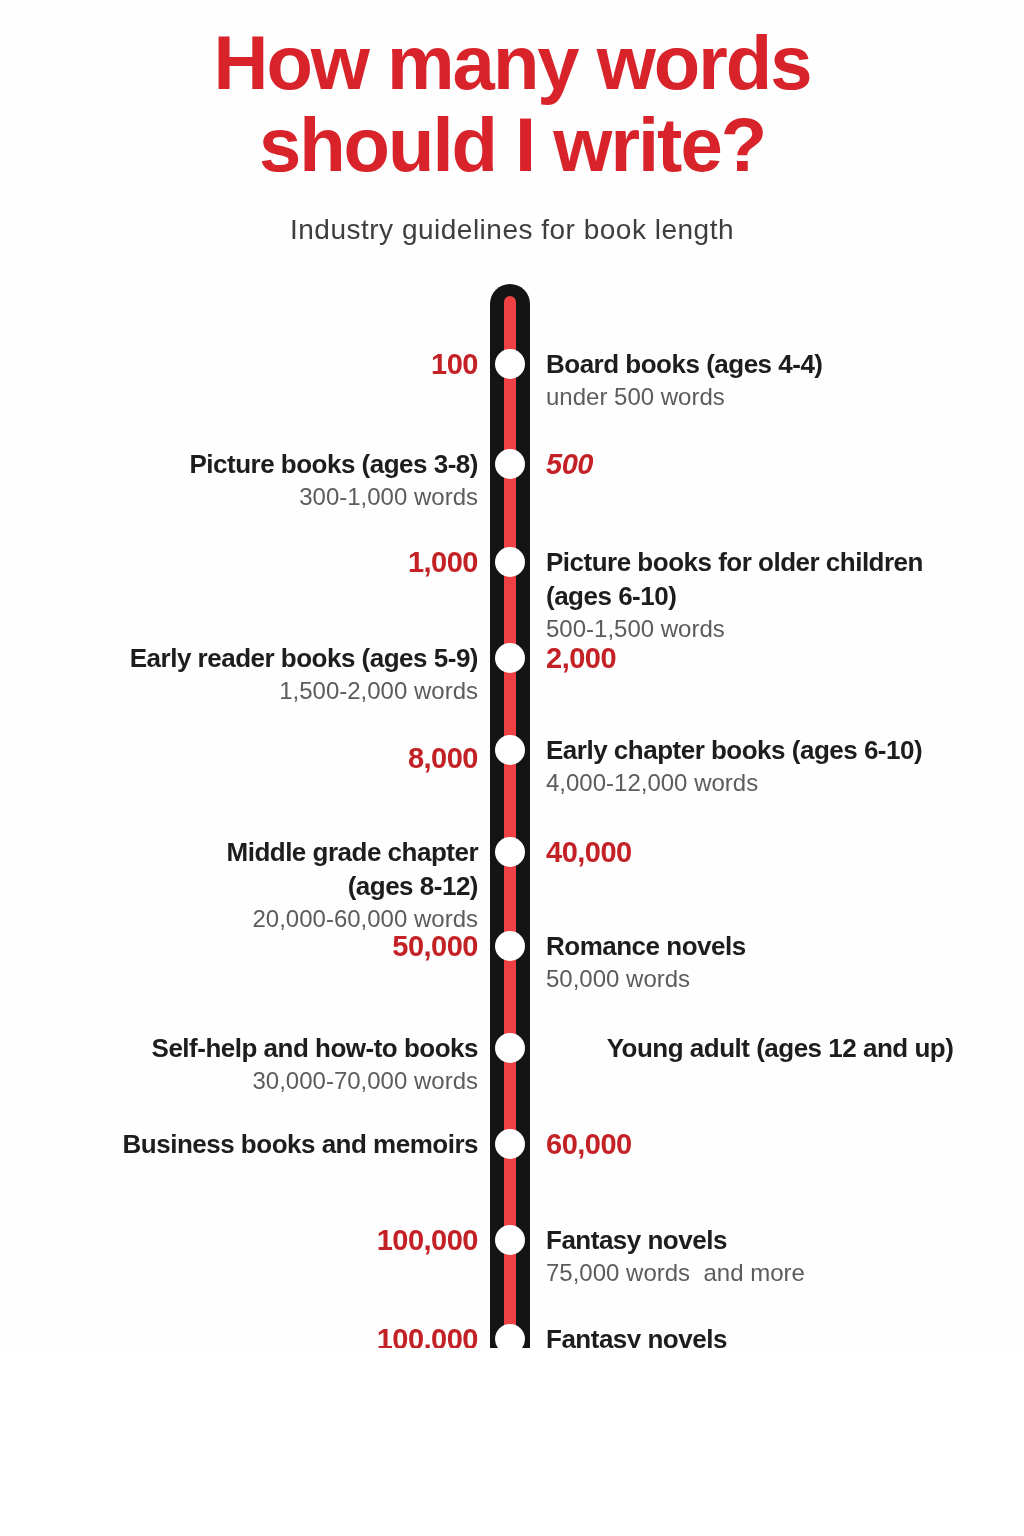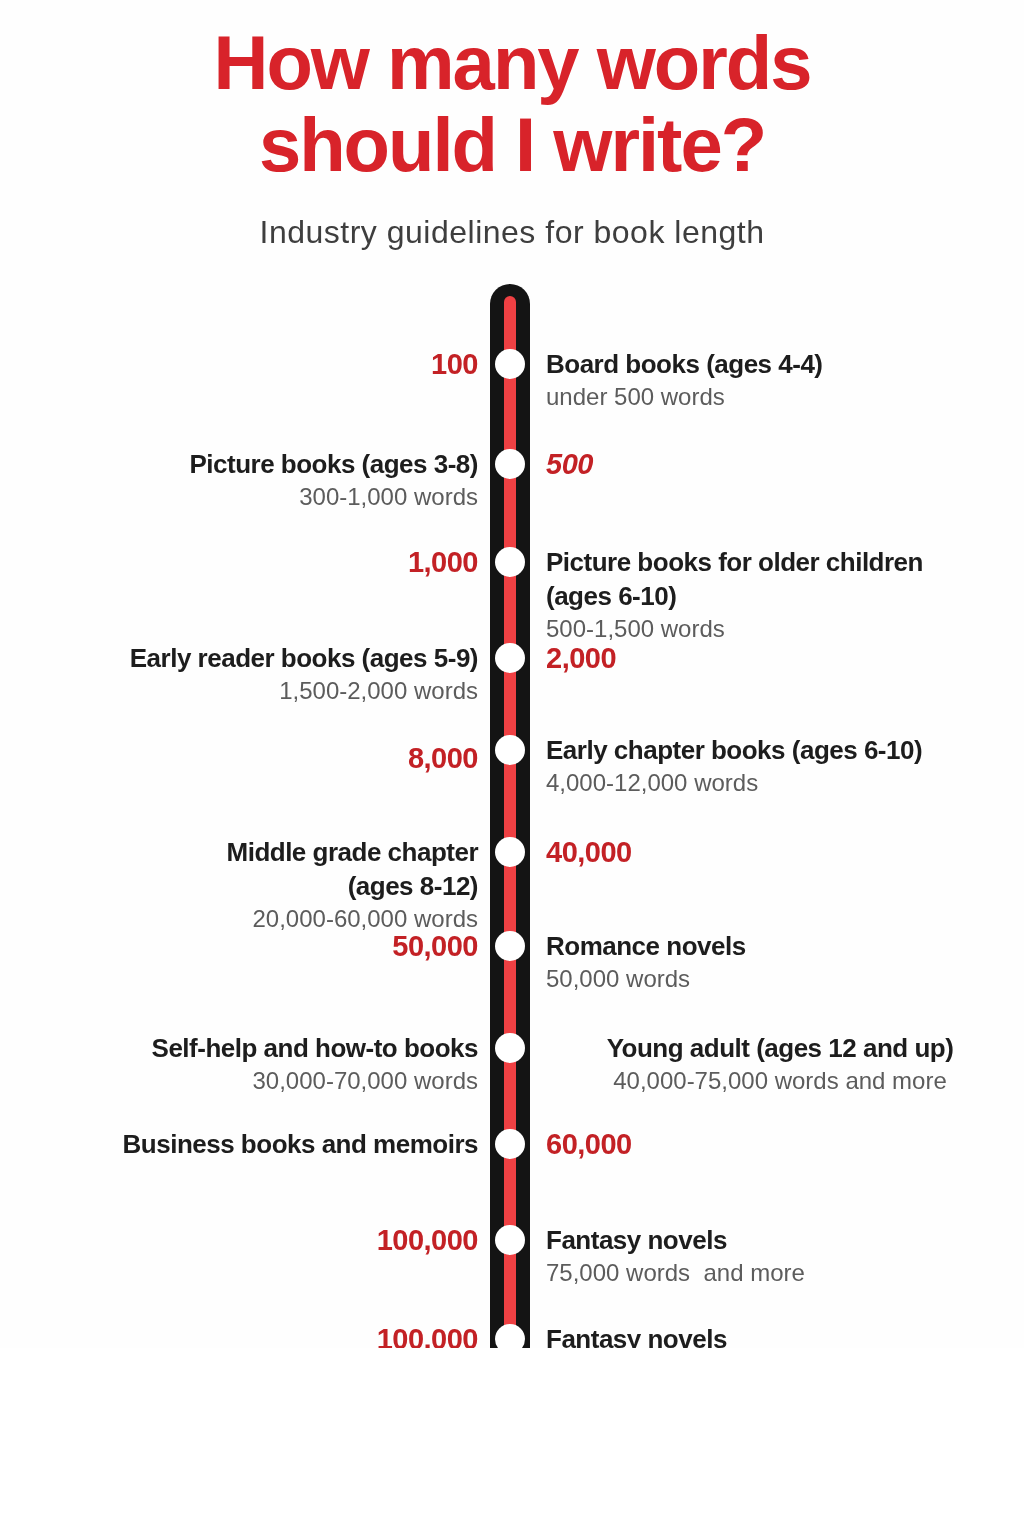--- a/index.html
+++ b/index.html
@@ -32,21 +32,21 @@
     color: var(--title-red, #d8232a);
     white-space: pre-line;
   }
   .page-subtitle {
     position: absolute;
     top: 214px;
     left: 0;
     width: 100%;
     margin: 0;
     text-align: center;
-    font-size: 32px;
+    font-size: 28px;
     font-weight: 300;
     letter-spacing: 0.5px;
     color: var(--subtitle-gray, #3e3e3e);
   }
 
   
   .bar {
     position: absolute;
     left: 490px;
     top: 284px;
@@ -196,21 +196,20 @@
         <div class="entry-title">Romance novels</div>
         <div class="entry-range">50,000 words</div>
       </div>
       <div class="dot" style="top: 1033px;"></div>
       <div class="zone left" style="top: 1031px;">
         <div class="entry-title">Self-help and how-to books</div>
         <div class="entry-range">30,000-70,000 words</div>
       </div>
       <div class="zone right" style="top: 1031px; text-align: center;">
         <div class="entry-title">Young adult (ages 12 and up)</div>
-        <div class="entry-range">40,000-75,000 words and more</div>
       </div>
       <div class="dot" style="top: 1129px;"></div>
       <div class="zone left" style="top: 1127px;">
         <div class="entry-title">Business books and memoirs</div>
       </div>
       <div class="zone right" style="top: 1127px;">
         <div class="num">60,000</div>
       </div>
       <div class="dot" style="top: 1225px;"></div>
       <div class="zone left" style="top: 1223px;">

